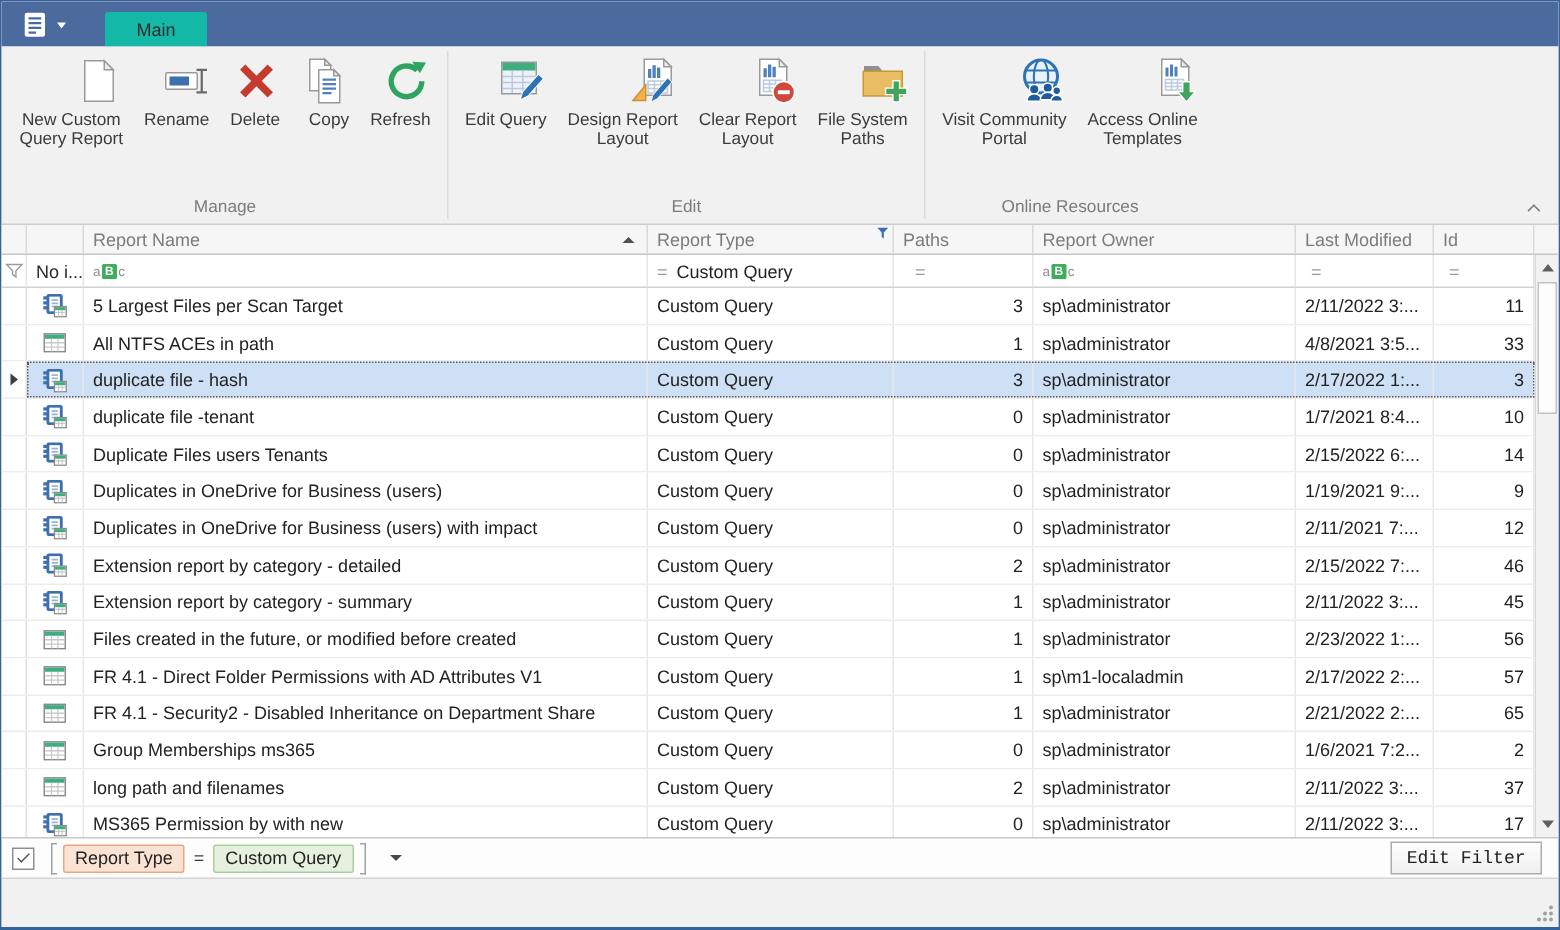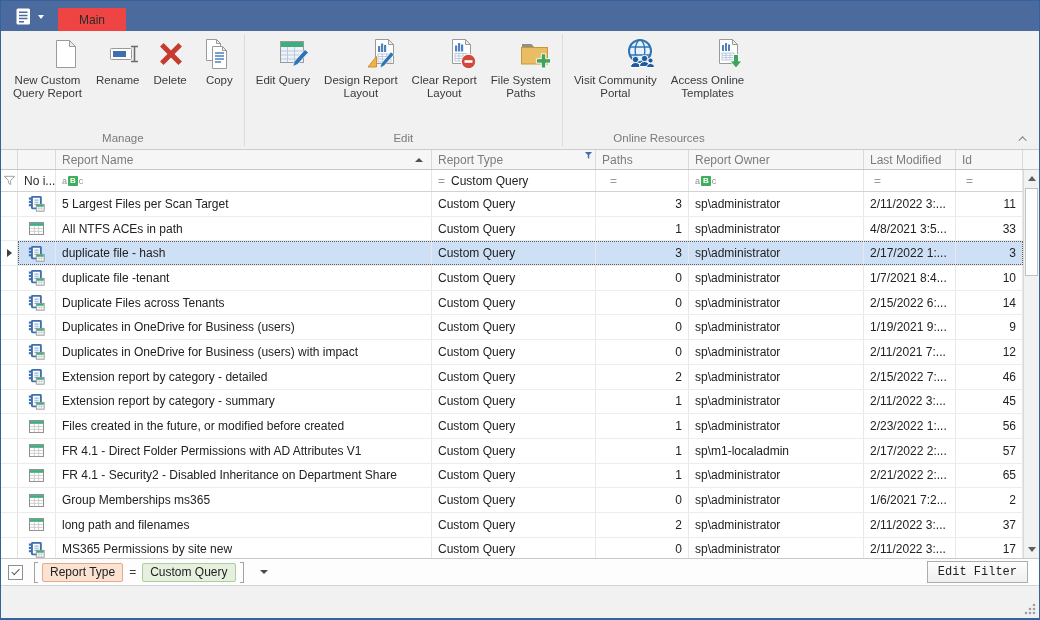--- a/index.html
+++ b/index.html
@@ -10,21 +10,21 @@
     display:flex;flex-direction:column;
     background:#f1f1f1;
     font-family:"Liberation Sans","DejaVu Sans",sans-serif;
     font-size:12px;color:#222;
     overflow:hidden;
   }
   
   .tabstrip{height:30px;background:var(--titlebar-blue,#4b6b9f);display:flex;align-items:flex-end;flex:0 0 auto;}
   .app-menu{display:flex;align-items:center;margin:0 0 5px 13px;cursor:default;}
   .app-menu .caret{width:0;height:0;border-left:3.5px solid transparent;border-right:3.5px solid transparent;border-top:4px solid #fff;margin-left:5px;}
-  .tab{margin-left:14px;height:23px;padding:0 21px;background:#ef4444;border-radius:2px 2px 0 0;display:flex;align-items:center;color:#2c2c2c;}
+  .tab{margin-left:26px;height:23px;padding:0 21px;background:#14b8a6;border-radius:2px 2px 0 0;display:flex;align-items:center;color:#2c2c2c;}
   
   .ribbon{height:119px;flex:0 0 auto;border-bottom:1px solid #cdcdcd;position:relative;background:#f1f1f1;}
   .ribbon-groups{display:flex;height:100%;padding-left:2px;}
   .rgroup{display:flex;flex-direction:column;}
   .rbuttons{display:flex;flex:1;padding:3px 3px 0;}
   .rbtn{display:flex;flex-direction:column;align-items:flex-end;padding:4px 7px 0;cursor:default;border-radius:2px;}
   .ricon{width:32px;height:32px;margin-bottom:4px;flex:0 0 auto;}
   .ricon svg{width:32px;height:32px;display:block;}
   .rlabel{font-size:11.5px;line-height:13px;color:#3b3b3b;text-align:center;white-space:pre-line;}
   .rgroup-label{height:19px;line-height:17px;text-align:center;font-size:11.5px;color:#7b7b7b;}
@@ -154,20 +154,29 @@
               <span class="ricon">
                 <svg viewBox="0 0 32 32">
                   <path d="M5.5 1.5h10l4 4v17h-14z" fill="#fff" stroke="#9a9a9a"></path>
                   <path d="M15.5 1.5v4h4z" fill="#ededed" stroke="#9a9a9a"></path>
                   <path d="M11.5 8.5h10l4 4v18h-14z" fill="#fff" stroke="#9a9a9a"></path>
                   <path d="M21.5 8.5v4h4z" fill="#ededed" stroke="#9a9a9a"></path>
                   <path d="M14 15h9M14 18h9M14 21h9M14 24h6" stroke="#4f81bd" stroke-width="1.5"></path>
                 </svg>
               </span>
               <span class="rlabel">Copy</span>
+            </div>
+            <div class="rbtn">
+              <span class="ricon">
+                <svg viewBox="0 0 32 32">
+                  <path d="M26.2 16.2a10.2 10.2 0 1 1-3.1-7.3" fill="none" stroke="#2fa360" stroke-width="3.6"></path>
+                  <path d="M19.8 3.2l9.2.4-4.1 7.2z" fill="#2fa360"></path>
+                </svg>
+              </span>
+              <span class="rlabel">Refresh</span>
             </div>
           </div>
           <div class="rgroup-label">Manage</div>
         </div>
         <div class="rsep"></div>
         <div class="rgroup">
           <div class="rbuttons">
             <div class="rbtn">
               <span class="ricon">
                 <svg viewBox="0 0 32 32">
@@ -463,21 +472,21 @@
                     </g>
                     <rect x="2.8" y="0.9" width="10.2" height="12.6" rx="1.4" fill="#3e6fae"></rect>
                     <rect x="4.6" y="2.6" width="6.6" height="9.2" fill="#fff"></rect>
                     <path d="M6 4.8h4M6 6.8h4M6 8.8h4" stroke="#9ab4d6"></path>
                     <rect x="7.8" y="8.8" width="7.4" height="6.4" fill="#fff" stroke="#8a8a8a" stroke-width="0.8"></rect>
                     <rect x="8.2" y="9.2" width="6.6" height="1.9" fill="#3fae7f"></rect>
                     <path d="M8.2 12.5h6.6M10.4 11.1v4M12.6 11.1v4" stroke="#c9c9c9" stroke-width="0.7"></path>
                   </svg>
                 </span>
               </div>
-              <div class="cell c-name">Duplicate Files across Tenants</div>
+              <div class="cell c-name">Duplicate Files users Tenants</div>
               <div class="cell c-type">Custom Query</div>
               <div class="cell c-paths">0</div>
               <div class="cell c-owner">sp\administrator</div>
               <div class="cell c-mod">2/15/2022 6:...</div>
               <div class="cell c-id">14</div>
             </div>
             <div class="grid-row">
               <div class="cell c-ind"></div>
               <div class="cell c-icon">
                 <span class="row-type-icon">
@@ -683,21 +692,21 @@
                     </g>
                     <rect x="2.8" y="0.9" width="10.2" height="12.6" rx="1.4" fill="#3e6fae"></rect>
                     <rect x="4.6" y="2.6" width="6.6" height="9.2" fill="#fff"></rect>
                     <path d="M6 4.8h4M6 6.8h4M6 8.8h4" stroke="#9ab4d6"></path>
                     <rect x="7.8" y="8.8" width="7.4" height="6.4" fill="#fff" stroke="#8a8a8a" stroke-width="0.8"></rect>
                     <rect x="8.2" y="9.2" width="6.6" height="1.9" fill="#3fae7f"></rect>
                     <path d="M8.2 12.5h6.6M10.4 11.1v4M12.6 11.1v4" stroke="#c9c9c9" stroke-width="0.7"></path>
                   </svg>
                 </span>
               </div>
-              <div class="cell c-name">MS365 Permissions by site new</div>
+              <div class="cell c-name">MS365 Permission by with new</div>
               <div class="cell c-type">Custom Query</div>
               <div class="cell c-paths">0</div>
               <div class="cell c-owner">sp\administrator</div>
               <div class="cell c-mod">2/11/2022 3:...</div>
               <div class="cell c-id">17</div>
             </div>
           </div>
       </div>
       <div class="vscroll">
         <div class="vs-btn">

